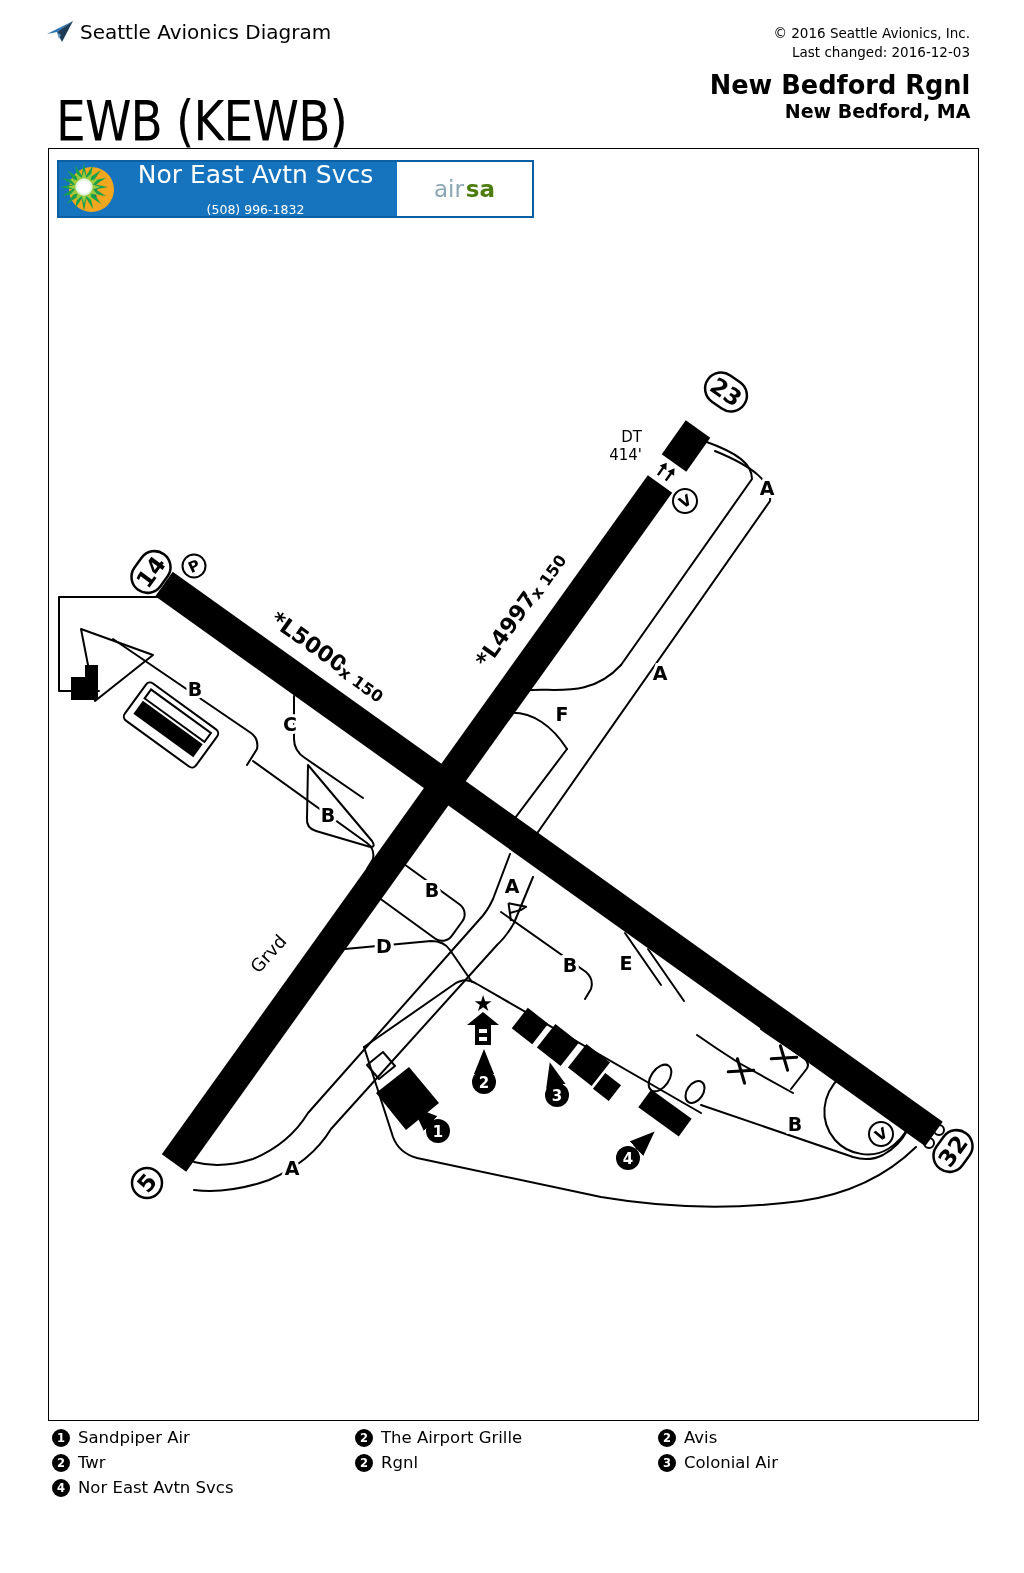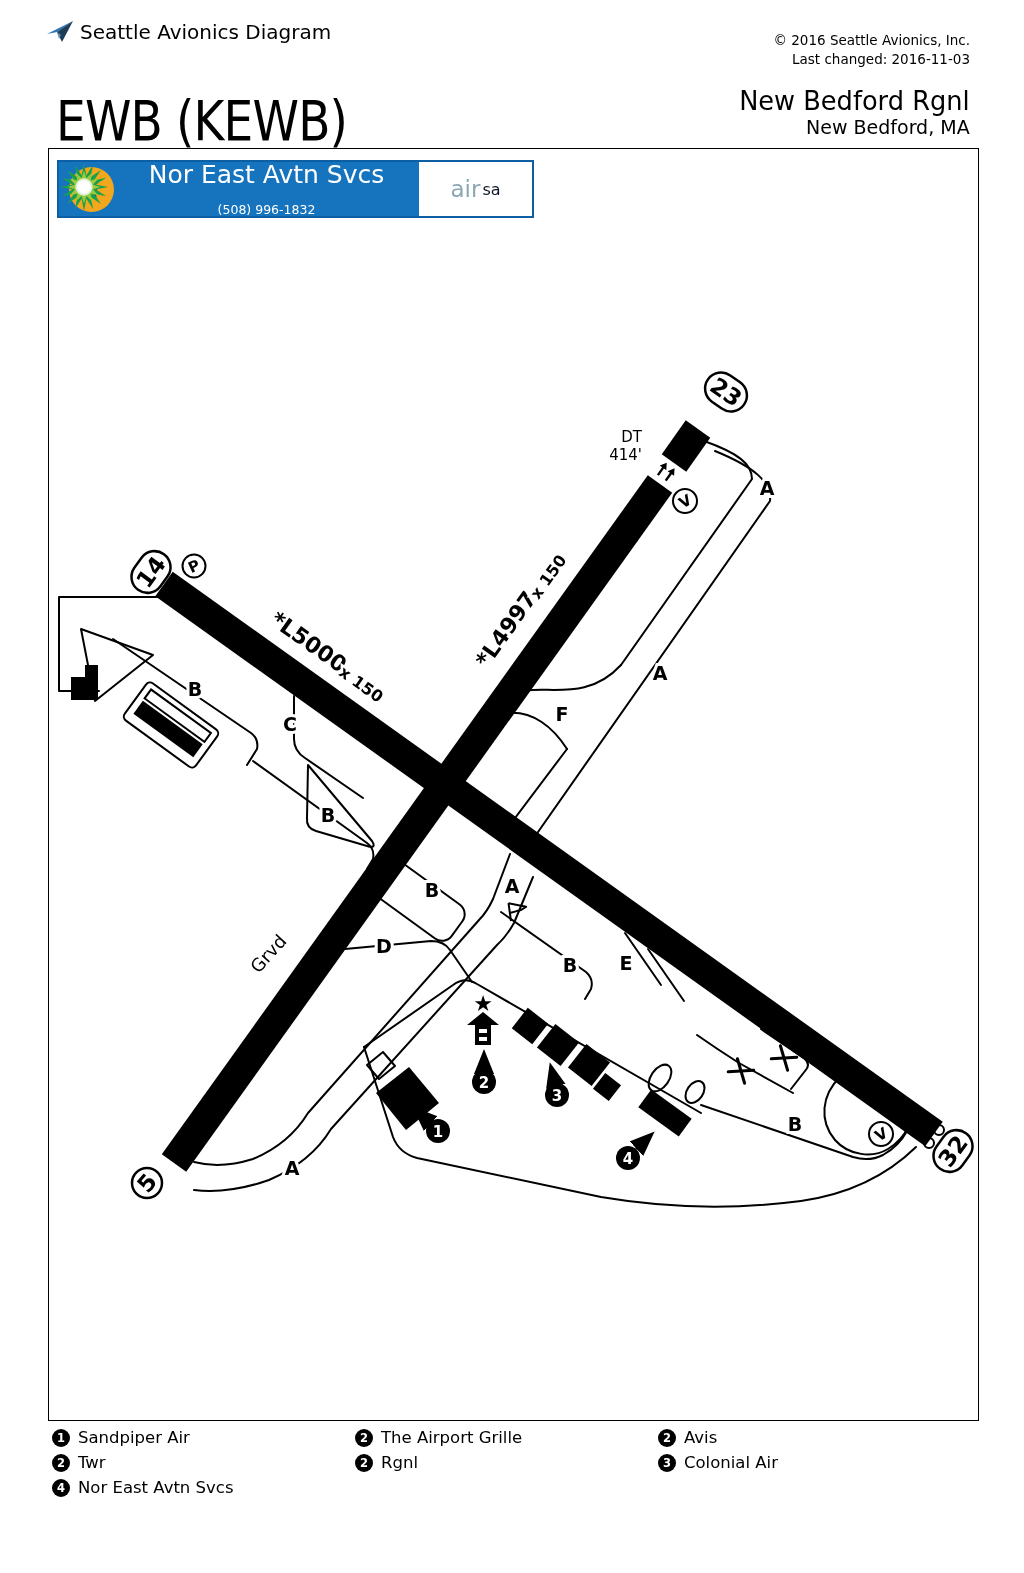--- a/index.html
+++ b/index.html
@@ -1,40 +1,40 @@
 <!DOCTYPE html>
 <html><head>
 <meta charset="utf-8">
 <style>
   html,body{margin:0;padding:0;background:#fff;}
   body{width:1024px;height:1573px;position:relative;font-family:"DejaVu Sans","Liberation Sans",sans-serif;color:#000;}
   .abs{position:absolute;}
   
   .app-header{left:46px;top:20px;display:flex;align-items:center;gap:6px;}
   .app-title{font-size:20px;letter-spacing:0;}
-  .copyright{right:54px;top:31px;text-align:right;font-size:13.5px;line-height:19px;}
+  .copyright{right:54px;top:24px;text-align:right;font-size:13.5px;line-height:19px;}
   
   .apt-code{left:56px;top:88px;font-size:56px;letter-spacing:-1px;transform:scaleX(0.84);transform-origin:left top;white-space:nowrap;}
-  .apt-name{right:54px;top:86px;text-align:right;line-height:1.12;}
+  .apt-name{right:54px;top:70px;text-align:right;line-height:1.12;font-weight:bold;}
   .apt-name .n1{font-size:27px;transform:scaleX(0.95);transform-origin:right top;}
   .apt-name .n2{font-size:20px;transform:scaleX(0.95);transform-origin:right top;}
   
   .frame{left:48px;top:148px;width:929px;height:1271px;border:1px solid #000;}
   .frame svg{position:absolute;left:0;top:0;}
   
   .banner{left:8px;top:11px;width:477px;height:58px;background:#1673BE;border:2px solid #0d5fa3;display:flex;align-items:stretch;box-sizing:border-box;}
   .banner-left{flex:1;display:flex;align-items:center;position:relative;}
   .fbo-circle{width:45px;height:45px;border-radius:50%;background:#F2A71E;margin-left:10px;display:flex;align-items:center;justify-content:center;}
   .fbo-plane{font-size:30px;color:#14527E;transform:rotate(-45deg);line-height:1;}
   .fbo-text{flex:1;text-align:center;color:#fff;}
   .fbo-name{font-size:25px;font-weight:500;line-height:26px;}
   .fbo-phone{font-size:12.5px;margin-top:14px;}
-  .bp-panel{width:113px;background:#fff;display:flex;align-items:center;justify-content:center;gap:2px;}
+  .bp-panel{width:135px;background:#fff;display:flex;align-items:center;justify-content:center;gap:2px;}
   .bp-air{font-size:23px;color:#8BA7B5;}
-  .bp-sa{font-size:16px;color:#0f172a;font-weight:normal;}
+  .bp-sa{font-size:23px;color:#4d7c0f;font-weight:bold;}
   
   .legend-col{display:flex;flex-direction:column;gap:6px;}
   .lg-row{display:flex;align-items:center;gap:8px;font-size:16.5px;}
   .lgnum{width:18px;height:18px;border-radius:50%;background:#000;color:#fff;font-size:11.5px;font-weight:bold;display:flex;align-items:center;justify-content:center;flex:0 0 18px;}
   text{font-family:"DejaVu Sans","Liberation Sans",sans-serif;}
   .twy{font-size:19px;font-weight:bold;paint-order:stroke;stroke:#fff;stroke-width:6px;fill:#000;}
   .rwnum{font-size:23px;font-weight:bold;fill:#000;}
   .dim1{font-size:22px;font-weight:bold;paint-order:stroke;stroke:#fff;stroke-width:5px;fill:#000;}
   .dim2{font-size:16px;font-weight:bold;paint-order:stroke;stroke:#fff;stroke-width:5px;fill:#000;}
   .small-lb{font-size:15px;fill:#000;}
@@ -48,21 +48,21 @@
     <svg width="28" height="24" viewBox="0 0 28 24">
       <path d="M1,14 L27,1 L11,12 Z" fill="#2A72B8"></path>
       <path d="M27,1 L16,22 L11,12 Z" fill="#1D3D57"></path>
       <path d="M11,12 L13,19 L15,15 Z" fill="#5a8fc0"></path>
     </svg>
   </span>
   <span class="app-title">Seattle Avionics Diagram</span>
 </div>
 <div class="abs copyright">
   <div>© 2016 Seattle Avionics, Inc.</div>
-  <div>Last changed: 2016-11-03</div>
+  <div>Last changed: 2016-12-03</div>
 </div>
 
 <div class="abs apt-code">EWB (KEWB)</div>
 <div class="abs apt-name">
   <div class="n1">New Bedford Rgnl</div>
   <div class="n2">New Bedford, MA</div>
 </div>
 
 <div class="abs frame">
 

